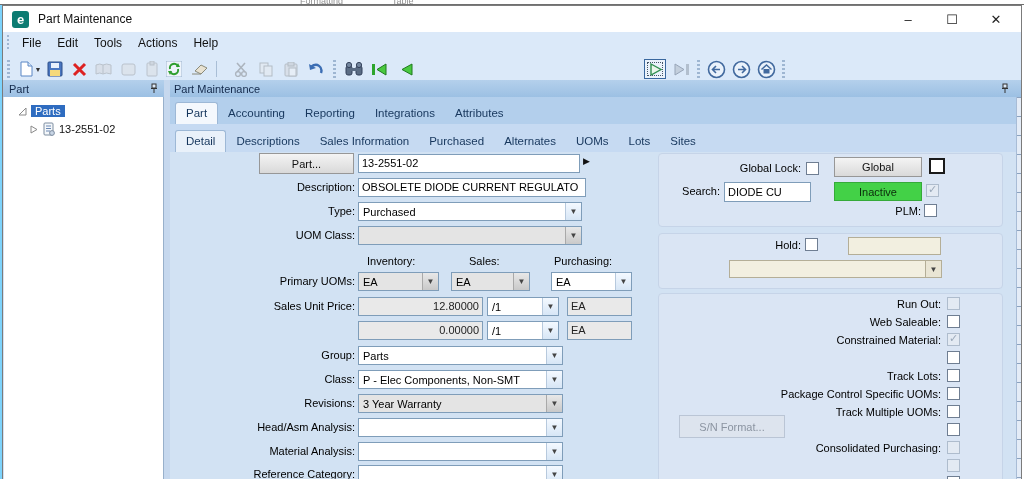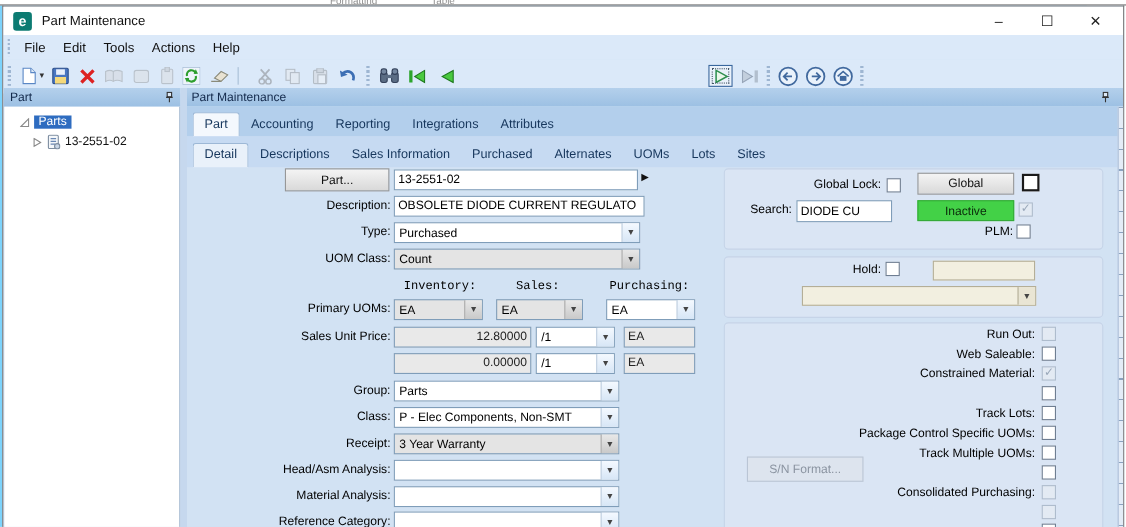--- a/index.html
+++ b/index.html
@@ -74,21 +74,21 @@
          line-height:17px; padding:0 3px; overflow:hidden; white-space:nowrap; }
   .tbx.gray { background:#e9e9e9; color:#222; }
   .tbx.right { text-align:right; }
   .combo { position:absolute; height:19px; background:#fff; border:1px solid #7f9db9; display:flex; align-items:center; }
   .combo .ctext { flex:1; padding:0 4px; font-size:11px; overflow:hidden; white-space:nowrap; }
   .combo.gray { background:#e4e4e4; }
   .combo.gray .combo-arrow { background:linear-gradient(#e8e8e8,#c9c9c9); border-left:1px solid #a9a9a9; }
   .btn { position:absolute; background:linear-gradient(#f4f4f4,#d9d9d9); border:1px solid #979797;
          font-size:11px; display:flex; align-items:center; justify-content:center; color:#111; }
   .btn.disb { background:#dde4ee; border:1px solid #bac5d5; color:#8b94a1; }
-  .colhdr { position:absolute; height:13px; font-size:11px; color:#000;font-family:Liberation Mono, monospace; }
+  .colhdr { position:absolute; height:13px; font-size:11px; color:#000; }
 
   
   .gbox { position:absolute; left:655px; width:345px; background:#dae5f4; border:1px solid #c6d4e8; border-radius:4px; }
   .cb { position:absolute; width:13px; height:13px; background:#fff; border:1px solid #6f7e92; }
   .cb.dis { background:#e3eaf3; border-color:#aebccd; }
   .cb.chk::after { content:"✓"; position:absolute; left:1px; top:-2px; font-size:11px; color:#9aa8ba; }
   .cb-big { position:absolute; width:16px; height:16px; background:#fff; border:2px solid #1a1a1a; }
   .badge-green { position:absolute; background:#43d147; border:1px solid #35aa39; color:#0b2b0b;
                  display:flex; align-items:center; justify-content:center; font-size:11px; }
   .cbrow-label { position:absolute; left:660px; width:278px; text-align:right; height:14px;
@@ -337,21 +337,20 @@
     <div class="tbx" style="left:355px;top:172px;width:228px">OBSOLETE DIODE CURRENT REGULATO</div>
 
     <div class="lbl" style="left:170px;top:196px;width:182px">Type:</div>
     <div class="combo" style="left:355px;top:196px;width:224px">
       <span class="ctext">Purchased</span>
       <span class="combo-arrow">▼</span>
     </div>
 
     <div class="lbl" style="left:170px;top:220px;width:182px">UOM Class:</div>
     <div class="combo gray" style="left:355px;top:220px;width:224px">
-      <span class="ctext">Count</span>
       <span class="combo-arrow">▼</span>
     </div>
 
     <div class="colhdr" style="left:364px;top:249px">Inventory:</div>
     <div class="colhdr" style="left:466px;top:249px">Sales:</div>
     <div class="colhdr" style="left:551px;top:249px">Purchasing:</div>
 
     <div class="lbl" style="left:170px;top:266px;width:182px">Primary UOMs:</div>
     <div class="combo gray" style="left:355px;top:266px;width:81px">
       <span class="ctext">EA</span>
@@ -386,21 +385,21 @@
       <span class="ctext">Parts</span>
       <span class="combo-arrow">▼</span>
     </div>
 
     <div class="lbl" style="left:170px;top:364px;width:182px">Class:</div>
     <div class="combo" style="left:355px;top:364px;width:205px">
       <span class="ctext">P - Elec Components, Non-SMT</span>
       <span class="combo-arrow">▼</span>
     </div>
 
-    <div class="lbl" style="left:170px;top:388px;width:182px">Receipt:</div>
+    <div class="lbl" style="left:170px;top:388px;width:182px">Revisions:</div>
     <div class="combo gray" style="left:355px;top:388px;width:205px">
       <span class="ctext">3 Year Warranty</span>
       <span class="combo-arrow">▼</span>
     </div>
 
     <div class="lbl" style="left:170px;top:412px;width:182px">Head/Asm Analysis:</div>
     <div class="combo" style="left:355px;top:412px;width:205px">
       <span class="ctext"></span>
       <span class="combo-arrow">▼</span>
     </div>

